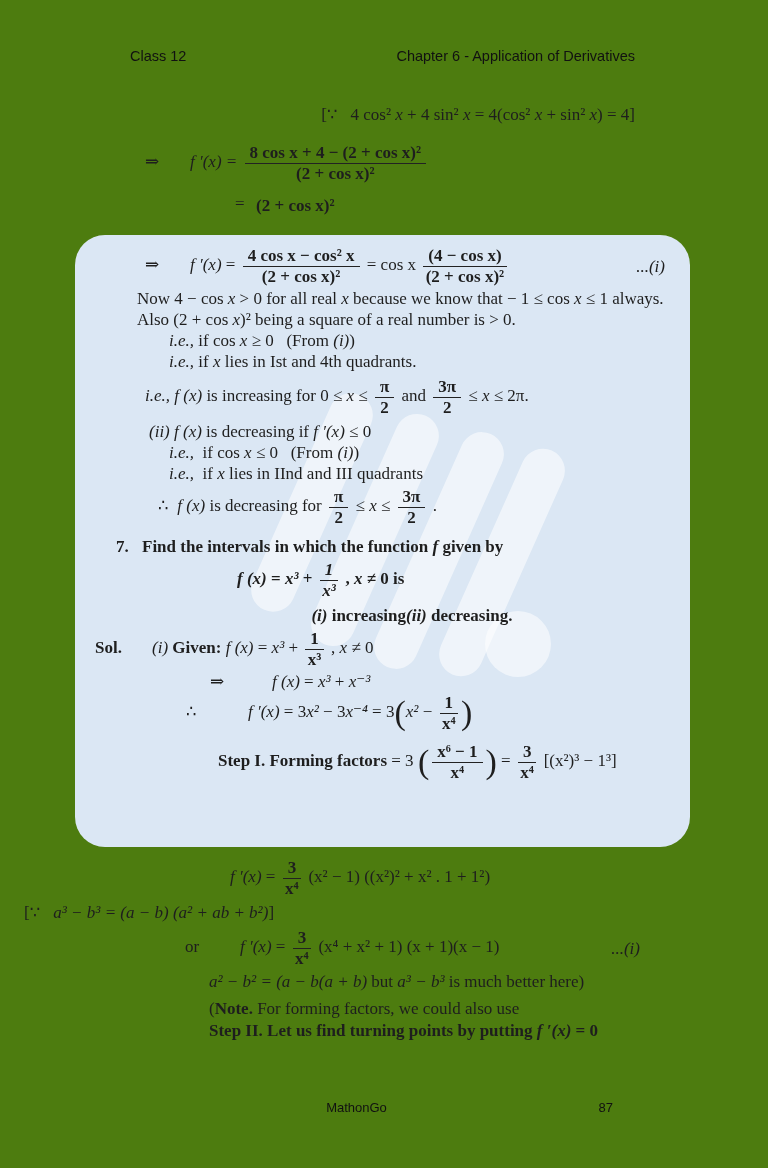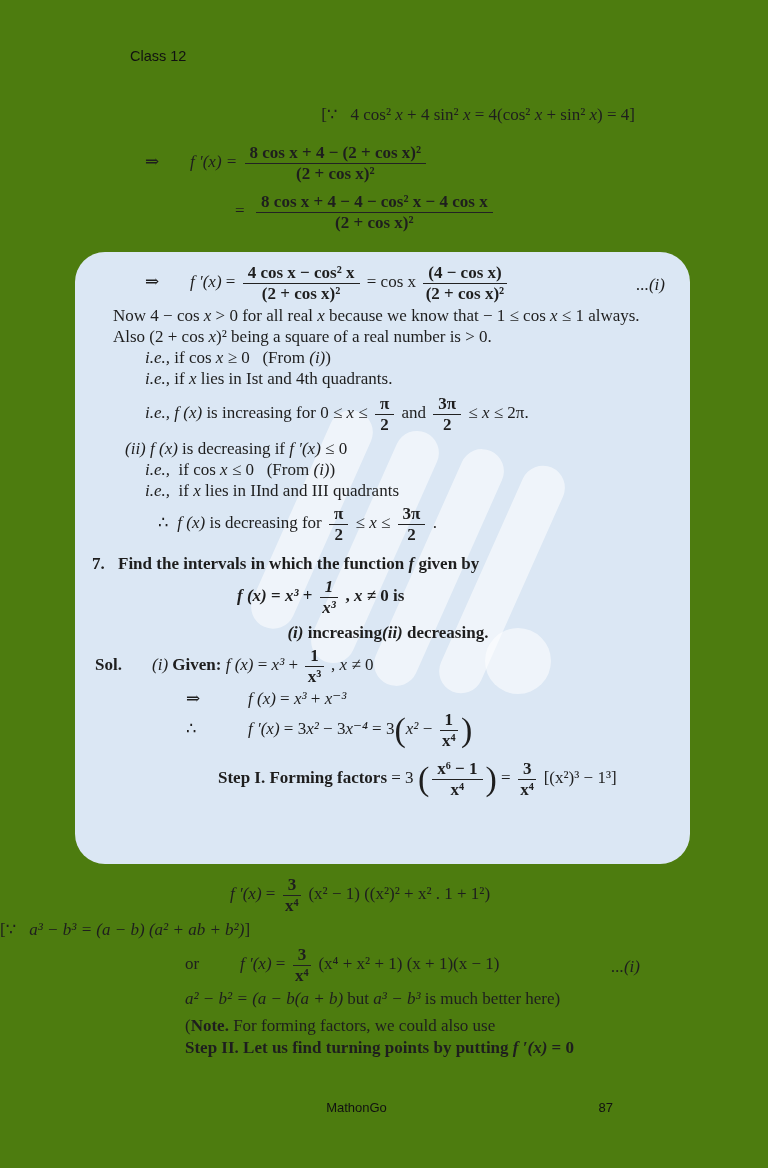--- a/index.html
+++ b/index.html
@@ -9,21 +9,21 @@
     background:#4d7c0f; overflow:hidden; color:#1e1e1e;
     font-family:"Liberation Serif","DejaVu Serif","DejaVu Sans",serif;
     font-size:17px;
   }
   .hdr{
     display:flex; justify-content:space-between;
     padding:48px 133px 0 130px;
     font-family:"Liberation Sans","DejaVu Sans",sans-serif;
     font-size:14.5px; color:#111;
   }
-  .ln{position:relative; line-height:21px; z-index:1;}
+  .ln{position:relative; line-height:21px; z-index:1;padding-left:24px;}
   .f-ln{padding:2px 0;}
   
   .frac{display:inline-block; text-align:center; vertical-align:middle; margin:0 3px;font-weight:bold;}
   .frac .num{display:block; padding:0 5px 1px; border-bottom:1.4px solid #222; line-height:18px;}
   .frac .den{display:block; padding-top:1px; line-height:18px;}
   .big{font-size:34px; line-height:0.9; vertical-align:middle; font-weight:300;}
   
   .s-i{font-style:italic;}
   .s-b{font-weight:700;}
   .s-bi{font-weight:700; font-style:italic;}
@@ -77,25 +77,26 @@
   }
   .ftr .pgnum{position:absolute; right:0; top:0;}
 </style>
 </head>
 <body>
 
 <div class="page">
 
   <div class="hdr">
     <span>Class 12</span>
+    <span>Chapter 6 - Application of Derivatives</span>
   </div>
 
   <div class="ln e-just"><span>[∵&nbsp;&nbsp; 4 cos² </span><span class="s-i">x</span><span> + 4 sin² </span><span class="s-i">x</span><span> = 4(cos² </span><span class="s-i">x</span><span> + sin² </span><span class="s-i">x</span><span>) = 4]</span></div>
   <div class="ln f-ln e0"><span class="s-arrow">⇒</span><span class="s-i">f ′(x) = </span><span class="frac"><span class="num">8 cos x + 4 − (2 + cos x)²</span><span class="den">(2 + cos x)²</span></span></div>
-  <div class="ln f-ln e1"><span>=&nbsp;&nbsp;</span><span class="frac"><span class="num">8 cos x + 4 − 4 − cos² x − 4 cos x</span><span class="den">(2 + cos x)²</span></span></div>
+  <div class="ln f-ln e1"><span>=&nbsp;&nbsp;</span><span class="frac"><span class="den">(2 + cos x)²</span></span></div>
 
   <div class="hl-box">
     <div class="wm wm-s wm1"></div>
     <div class="wm wm-s wm2"></div>
     <div class="wm wm-s wm3"></div>
     <div class="wm wm-s wm4"></div>
     <div class="wm wm-dot"></div>
 
     <div class="ln f-ln b0"><span class="s-arrow">⇒</span><span class="s-i">f ′(x)</span><span> = </span><span class="frac"><span class="num">4 cos x − cos² x</span><span class="den">(2 + cos x)²</span></span><span> = cos x </span><span class="frac"><span class="num">(4 − cos x)</span><span class="den">(2 + cos x)²</span></span><span class="s-ref">...(i)</span></div>
     <div class="ln"><span>Now 4 − cos </span><span class="s-i">x</span><span> &gt; 0 for all real </span><span class="s-i">x</span><span> because we know that − 1 ≤ cos </span><span class="s-i">x</span><span> ≤ 1 always.</span></div>

